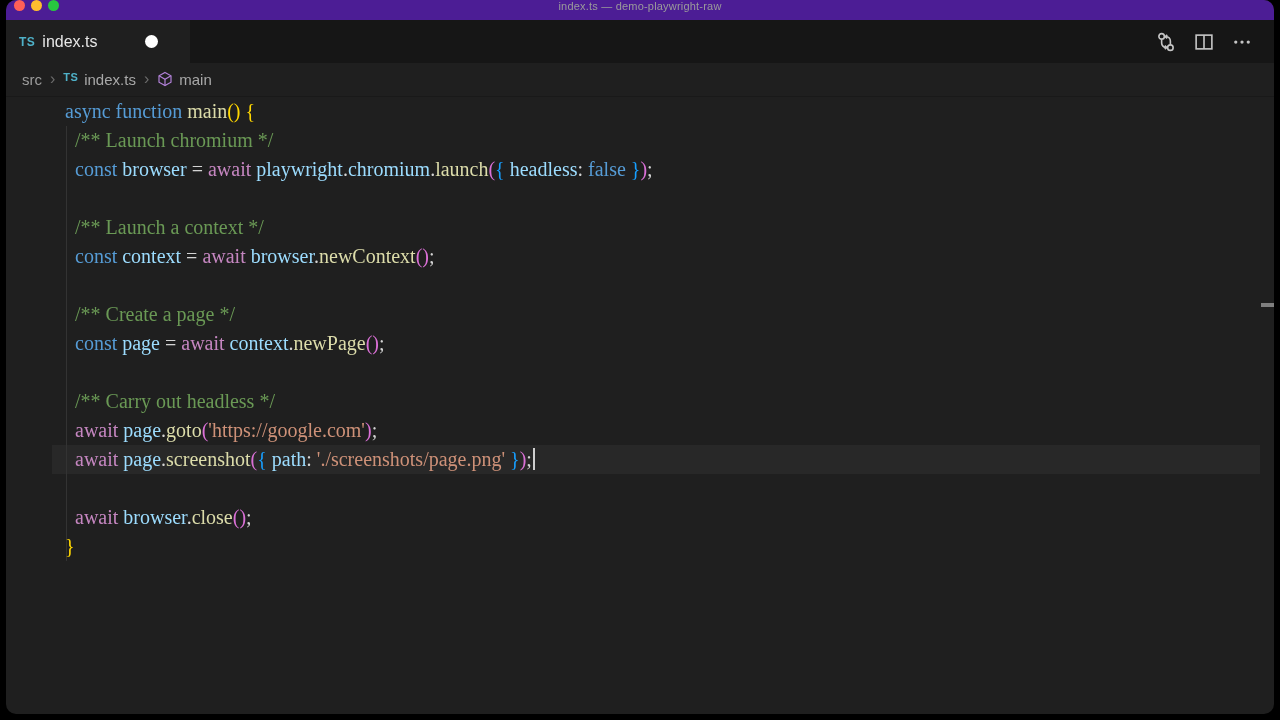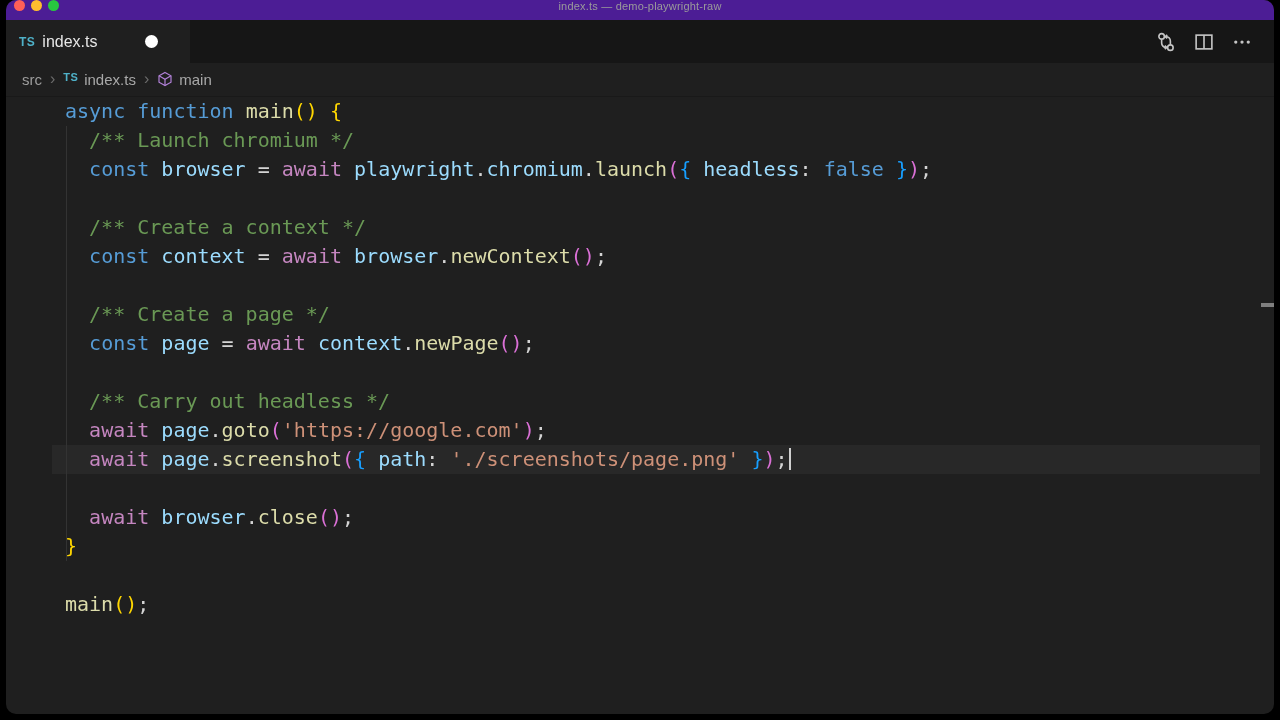--- a/index.html
+++ b/index.html
@@ -39,21 +39,21 @@
   .crumb-file { color:#a8a8a8; }
   .crumb-sym { color:#a8a8a8; }
 
   
   .editor { position:absolute; top:97px; left:0; right:0; bottom:0;
             font-family:"DejaVu Sans Mono", monospace; font-size:20px; line-height:29px; }
   .current-line { position:absolute; left:46px; right:14px; top:348px; height:29px;
                   background:rgba(255,255,255,0.045); }
   .indent-guide { position:absolute; left:60px; top:29px; width:1px; height:435px;
                   background:#333333; }
-  .code { position:relative; padding-left:59px; }
+  .code { position:relative; padding-left:59px;font-family:Liberation Serif, serif; }
   .code-line { height:29px; white-space:pre; cursor:text; }
   .cursor { display:inline-block; width:2px; height:22px; background:#cfcfcf;
             vertical-align:middle; transform:translateY(-2px); margin-left:1px; }
   .ruler-mark { position:absolute; right:0; top:303px; width:13px; height:4px;
                 background:#909090; opacity:.85; }
 </style>
 </head>
 <body>
 
 <div class="window">
@@ -121,31 +121,30 @@
   </div>
 
   <div class="editor">
     <div class="current-line"></div>
     <div class="indent-guide"></div>
     <div class="code" id="code">
         <div class="code-line"><span style="color: rgb(86, 156, 214);">async</span><span style="color: rgb(212, 212, 212);"> </span><span style="color: rgb(86, 156, 214);">function</span><span style="color: rgb(212, 212, 212);"> </span><span style="color: rgb(220, 220, 170);">main</span><span style="color: rgb(255, 215, 0);">()</span><span style="color: rgb(212, 212, 212);"> </span><span style="color: rgb(255, 215, 0);">{</span></div>
         <div class="code-line"><span style="color: rgb(106, 153, 85);">  /** Launch chromium */</span></div>
         <div class="code-line"><span style="color: rgb(212, 212, 212);">  </span><span style="color: rgb(86, 156, 214);">const</span><span style="color: rgb(212, 212, 212);"> </span><span style="color: rgb(156, 220, 254);">browser</span><span style="color: rgb(212, 212, 212);"> = </span><span style="color: rgb(197, 134, 192);">await</span><span style="color: rgb(212, 212, 212);"> </span><span style="color: rgb(156, 220, 254);">playwright</span><span style="color: rgb(212, 212, 212);">.</span><span style="color: rgb(156, 220, 254);">chromium</span><span style="color: rgb(212, 212, 212);">.</span><span style="color: rgb(220, 220, 170);">launch</span><span style="color: rgb(218, 112, 214);">(</span><span style="color: rgb(23, 159, 255);">{</span><span style="color: rgb(212, 212, 212);"> </span><span style="color: rgb(156, 220, 254);">headless</span><span style="color: rgb(212, 212, 212);">: </span><span style="color: rgb(86, 156, 214);">false</span><span style="color: rgb(212, 212, 212);"> </span><span style="color: rgb(23, 159, 255);">}</span><span style="color: rgb(218, 112, 214);">)</span><span style="color: rgb(212, 212, 212);">;</span></div>
         <div class="code-line"></div>
-        <div class="code-line"><span style="color: rgb(106, 153, 85);">  /** Create a context */</span></div>
+        <div class="code-line"><span style="color: rgb(106, 153, 85);">  /** Launch a context */</span></div>
         <div class="code-line"><span style="color: rgb(212, 212, 212);">  </span><span style="color: rgb(86, 156, 214);">const</span><span style="color: rgb(212, 212, 212);"> </span><span style="color: rgb(156, 220, 254);">context</span><span style="color: rgb(212, 212, 212);"> = </span><span style="color: rgb(197, 134, 192);">await</span><span style="color: rgb(212, 212, 212);"> </span><span style="color: rgb(156, 220, 254);">browser</span><span style="color: rgb(212, 212, 212);">.</span><span style="color: rgb(220, 220, 170);">newContext</span><span style="color: rgb(218, 112, 214);">()</span><span style="color: rgb(212, 212, 212);">;</span></div>
         <div class="code-line"></div>
         <div class="code-line"><span style="color: rgb(106, 153, 85);">  /** Create a page */</span></div>
         <div class="code-line"><span style="color: rgb(212, 212, 212);">  </span><span style="color: rgb(86, 156, 214);">const</span><span style="color: rgb(212, 212, 212);"> </span><span style="color: rgb(156, 220, 254);">page</span><span style="color: rgb(212, 212, 212);"> = </span><span style="color: rgb(197, 134, 192);">await</span><span style="color: rgb(212, 212, 212);"> </span><span style="color: rgb(156, 220, 254);">context</span><span style="color: rgb(212, 212, 212);">.</span><span style="color: rgb(220, 220, 170);">newPage</span><span style="color: rgb(218, 112, 214);">()</span><span style="color: rgb(212, 212, 212);">;</span></div>
         <div class="code-line"></div>
         <div class="code-line"><span style="color: rgb(106, 153, 85);">  /** Carry out headless */</span></div>
         <div class="code-line"><span style="color: rgb(212, 212, 212);">  </span><span style="color: rgb(197, 134, 192);">await</span><span style="color: rgb(212, 212, 212);"> </span><span style="color: rgb(156, 220, 254);">page</span><span style="color: rgb(212, 212, 212);">.</span><span style="color: rgb(220, 220, 170);">goto</span><span style="color: rgb(218, 112, 214);">(</span><span style="color: rgb(206, 145, 120);">'https://google.com'</span><span style="color: rgb(218, 112, 214);">)</span><span style="color: rgb(212, 212, 212);">;</span></div>
         <div class="code-line"><span style="color: rgb(212, 212, 212);">  </span><span style="color: rgb(197, 134, 192);">await</span><span style="color: rgb(212, 212, 212);"> </span><span style="color: rgb(156, 220, 254);">page</span><span style="color: rgb(212, 212, 212);">.</span><span style="color: rgb(220, 220, 170);">screenshot</span><span style="color: rgb(218, 112, 214);">(</span><span style="color: rgb(23, 159, 255);">{</span><span style="color: rgb(212, 212, 212);"> </span><span style="color: rgb(156, 220, 254);">path</span><span style="color: rgb(212, 212, 212);">: </span><span style="color: rgb(206, 145, 120);">'./screenshots/page.png'</span><span style="color: rgb(212, 212, 212);"> </span><span style="color: rgb(23, 159, 255);">}</span><span style="color: rgb(218, 112, 214);">)</span><span style="color: rgb(212, 212, 212);">;</span><span class="cursor"></span></div>
         <div class="code-line"></div>
         <div class="code-line"><span style="color: rgb(212, 212, 212);">  </span><span style="color: rgb(197, 134, 192);">await</span><span style="color: rgb(212, 212, 212);"> </span><span style="color: rgb(156, 220, 254);">browser</span><span style="color: rgb(212, 212, 212);">.</span><span style="color: rgb(220, 220, 170);">close</span><span style="color: rgb(218, 112, 214);">()</span><span style="color: rgb(212, 212, 212);">;</span></div>
         <div class="code-line"><span style="color: rgb(255, 215, 0);">}</span></div>
         <div class="code-line"></div>
-        <div class="code-line"><span style="color: rgb(220, 220, 170);">main</span><span style="color: rgb(255, 215, 0);">()</span><span style="color: rgb(212, 212, 212);">;</span></div>
       </div>
   </div>
 
   <div class="ruler-mark"></div>
 </div>
 
 </body></html>

